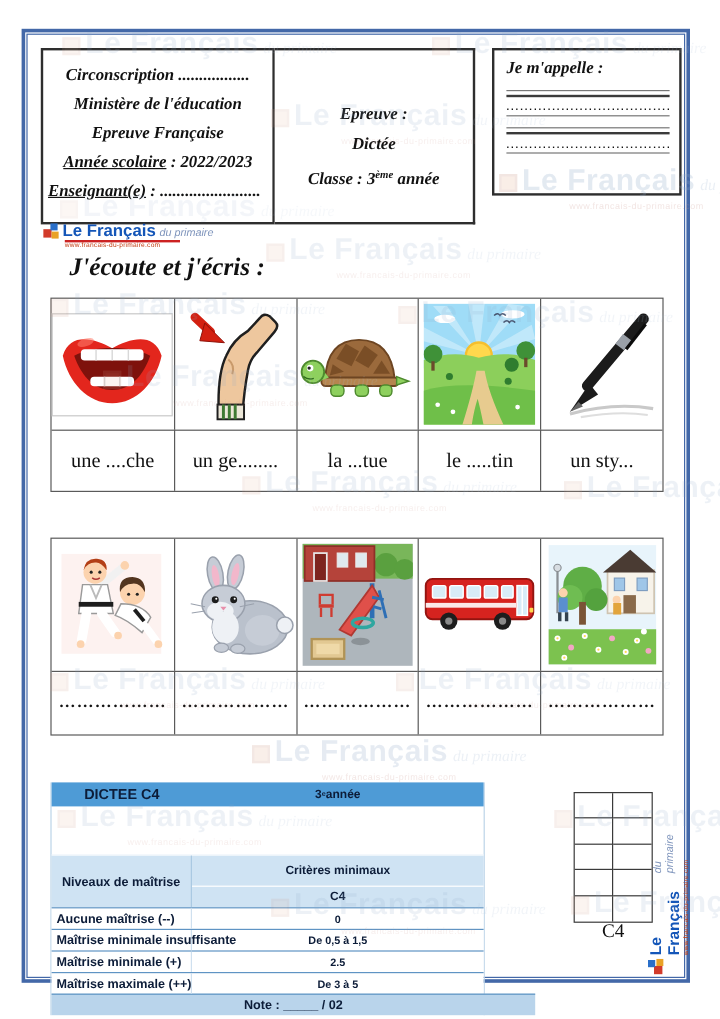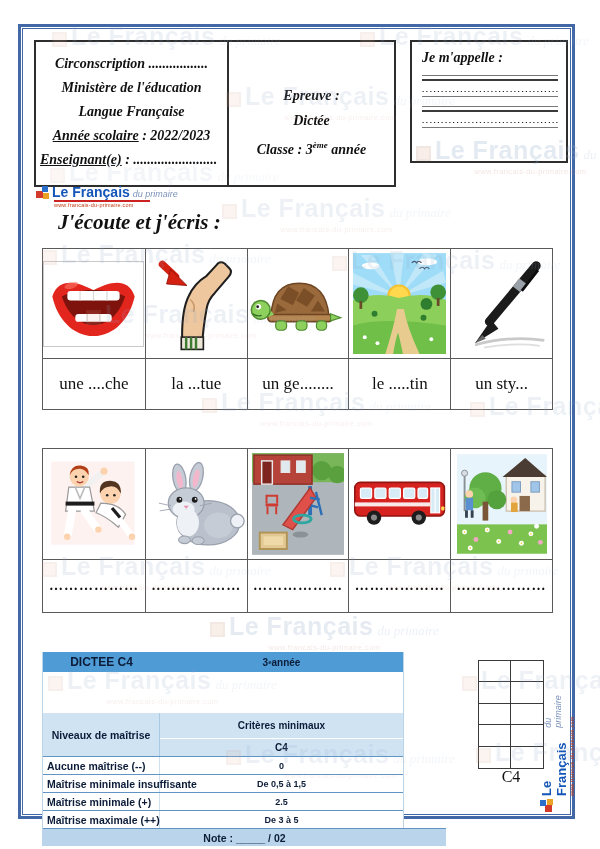--- a/index.html
+++ b/index.html
@@ -103,21 +103,21 @@
 </head>
 <body>
 
 <div id="page">
 
   <div class="frame"></div>
 
   <div class="hbox school-box">
     <div>Circonscription .................</div>
     <div>Ministère de l'éducation</div>
-    <div>Langue Française</div>
+    <div>Epreuve Française</div>
     <div><span class="u">Année scolaire</span><span> : 2022/2023</span></div>
     <div class="ln-left"><span class="u">Enseignant(e)</span><span> : ........................</span></div>
   </div>
 
   <div class="hbox exam-box">
     <div>Epreuve :</div>
     <div>Dictée</div>
     <div><span>Classe : 3</span><sup>ème</sup><span> année</span></div>
   </div>
 
@@ -234,22 +234,22 @@
         <path d="M30,101 Q65,95 92,99" stroke="#dedede" stroke-width="2" fill="none"></path>
         <line x1="88" y1="10" x2="36" y2="72" stroke="#1b1b1b" stroke-width="10" stroke-linecap="round"></line>
         <line x1="73" y1="27" x2="66" y2="36" stroke="#9aa0a8" stroke-width="10"></line>
         <line x1="90" y1="15" x2="72" y2="38" stroke="#0c0c0c" stroke-width="3"></line>
         <polygon points="38,70 20,96 46,80" fill="#1b1b1b"></polygon>
         <polygon points="20,96 28,87 32,91" fill="#666"></polygon>
       </svg>
     </div>
 
     <div class="ex-lab c1">une ....che</div>
+    <div class="ex-lab">un ge........</div>
     <div class="ex-lab">la ...tue</div>
-    <div class="ex-lab">un ge........</div>
     <div class="ex-lab">le .....tin</div>
     <div class="ex-lab">un sty...</div>
   </div>
 
   <div class="ex ex2">
 
     <div class="ex-img">
       <svg width="92" height="102" viewBox="0 0 115 110">
         <rect x="4" y="2" width="104" height="104" fill="#fdf2f0"></rect>
         <path d="M48,32 L68,16" stroke="#fff" stroke-width="8" stroke-linecap="round"></path>

